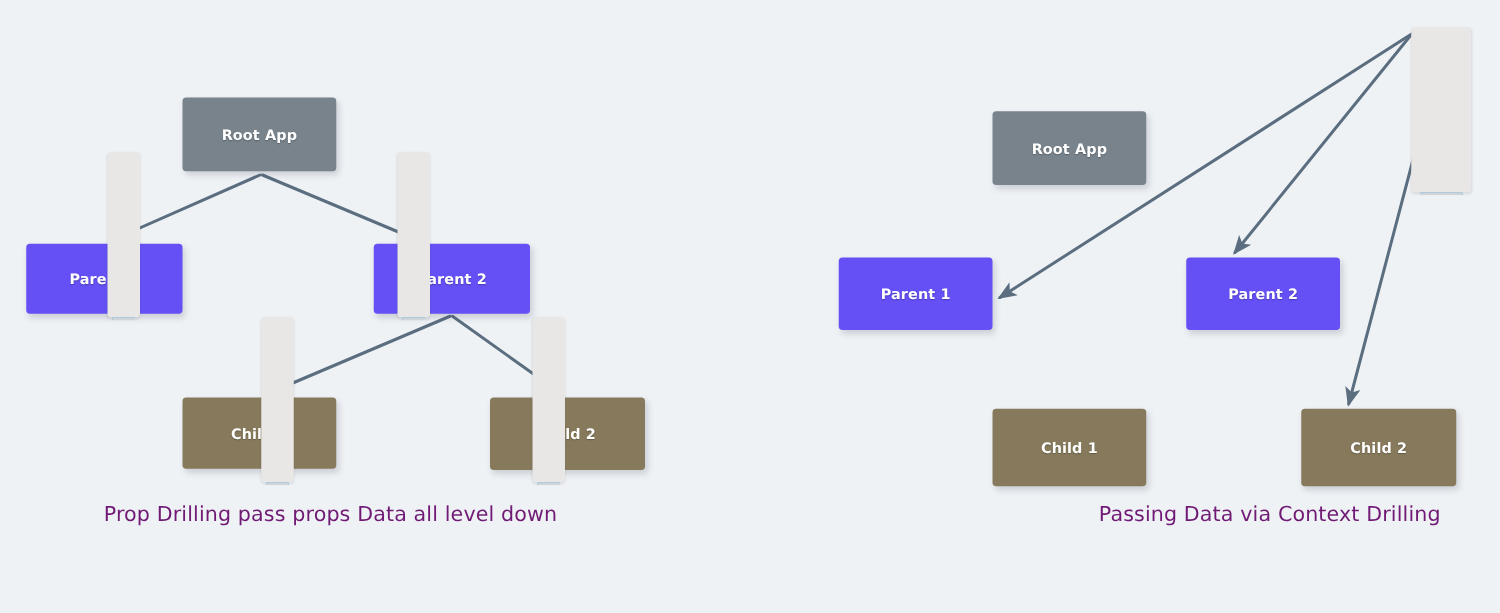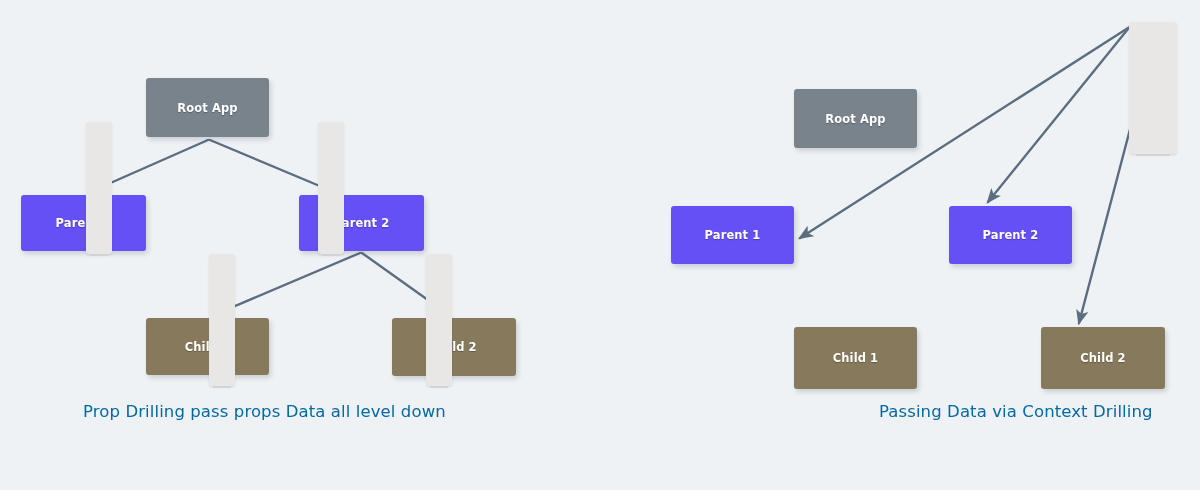--- a/index.html
+++ b/index.html
@@ -67,21 +67,21 @@
   .doc-icon .bar-gray {
     width: 72%;
     background: #b6b6b6;
     margin-top: 10%;
     border-radius: 1px;
   }
   .doc-icon .bar-gray.short { width: 42%; align-self: flex-start; margin-left: 14%; }
 
   .caption {
     position: absolute;
-    color: #0369a1;
+    color: #701a75;
     font-size: 16.5px;
     letter-spacing: 0.1px;
     white-space: nowrap;
     font-family: "DejaVu Sans", sans-serif;
   }
 </style>
 </head>
 <body>
 
 <div id="canvas">

